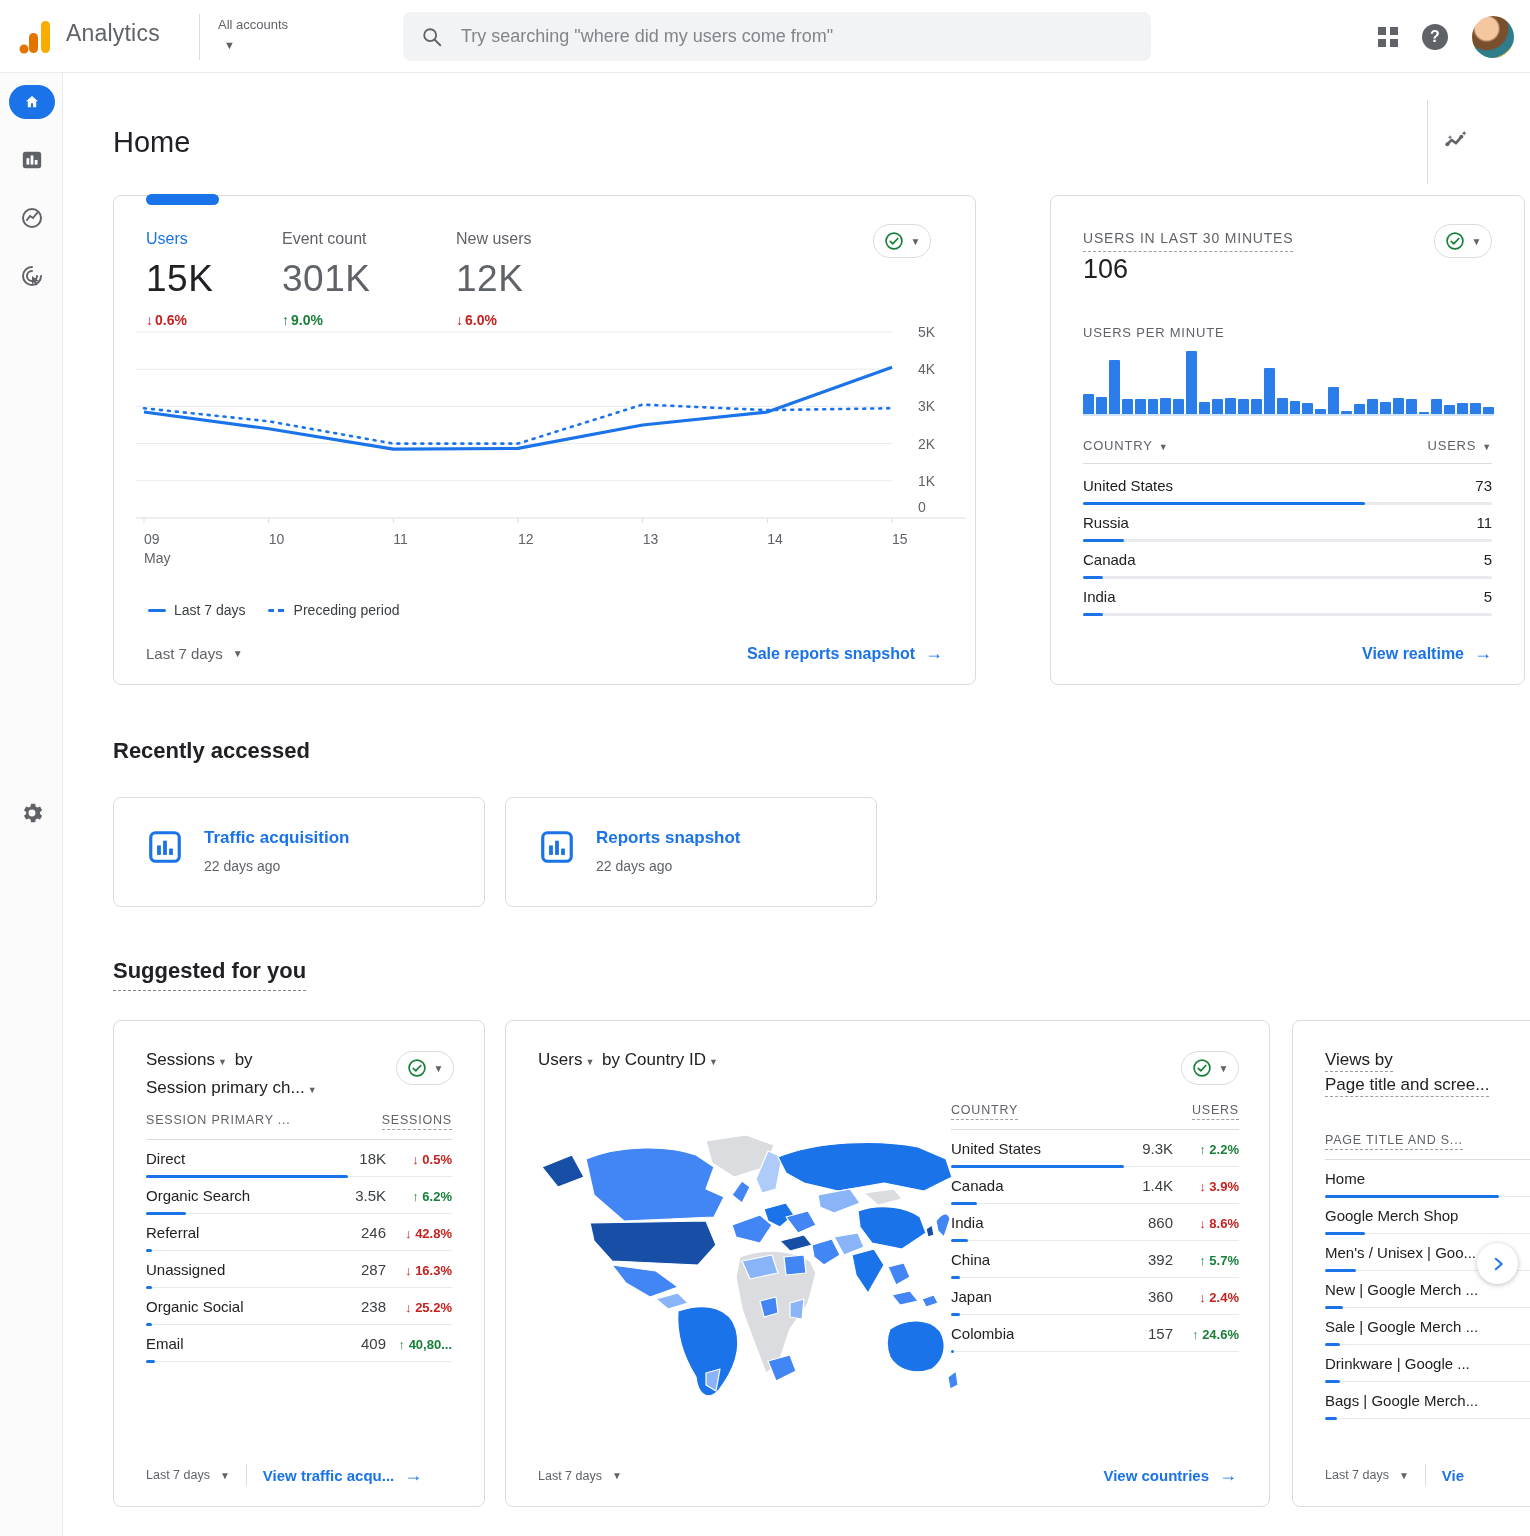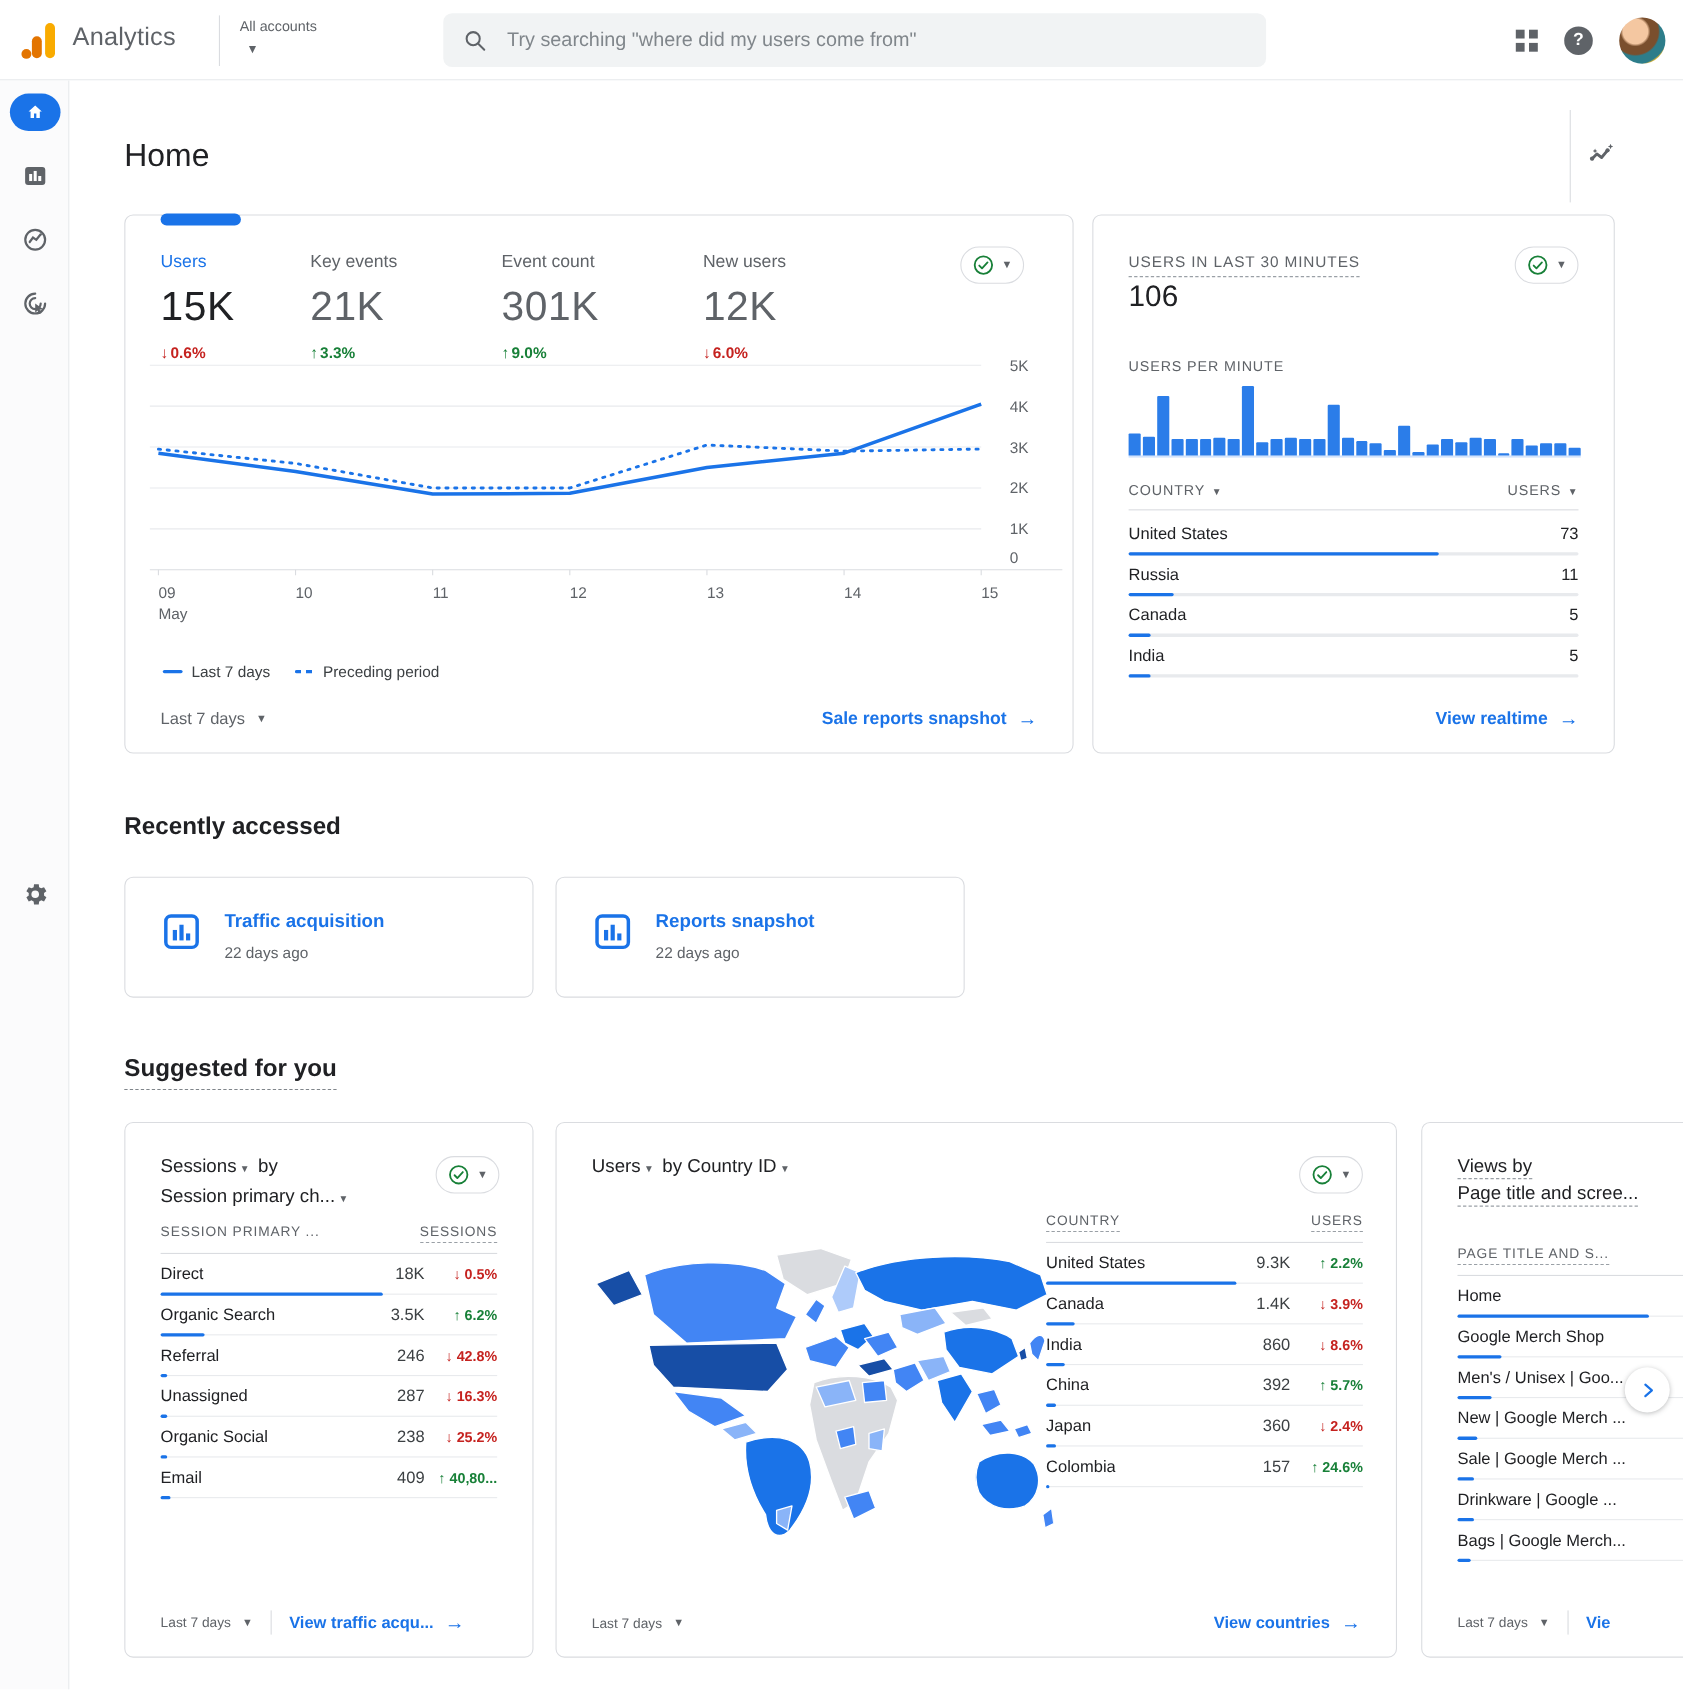--- a/index.html
+++ b/index.html
@@ -66,21 +66,21 @@
   .legend-dashed { width:18px; height:3px;
       background:repeating-linear-gradient(90deg,#1a73e8 0 6px, transparent 6px 10px); border-radius:2px; }
   .card-footer { position:absolute; left:32px; right:32px; bottom:20px; display:flex; align-items:center; }
   .range-label { font-size:15px; color:#5f6368; display:flex; align-items:center; gap:10px; cursor:pointer; }
   .range-label .caret { font-size:10px; color:#5f6368; }
   .spacer { flex:1; }
   .blue-link { color:#1a73e8; font-size:16px; font-weight:bold; text-decoration:none; display:flex; align-items:center; gap:10px; cursor:pointer; white-space:nowrap; }
   .blue-link .arrow { font-size:18px; }
   .footer-divider { width:1px; height:22px; background:#dadce0; margin:0 16px; }
   
-  #realtime-card { left:993px; top:195px; width:475px; height:490px; }
+  #realtime-card { left:1050px; top:195px; width:475px; height:490px; }
   #realtime-card .check-badge { right:32px; top:28px; }
   .rt-title { position:absolute; left:32px; top:34px; font-size:14px; letter-spacing:.8px; color:#5f6368;
               border-bottom:1px dashed #9aa0a6; padding-bottom:5px; }
   .rt-value { position:absolute; left:32px; top:58px; font-size:27px; color:#202124; }
   .upm-label { position:absolute; left:32px; top:129px; font-size:13px; letter-spacing:.8px; color:#5f6368; }
   .upm-bars { position:absolute; left:32px; top:150px; width:411px; height:70px; display:flex; align-items:flex-end; gap:2px;
               border-bottom:2px solid #d2e3fc; }
   .upm-bar { flex:1; background:#2b7de9; border-radius:1px 1px 0 0; }
   .rt-cols { position:absolute; left:32px; right:32px; top:242px; display:flex; font-size:13px; letter-spacing:.8px; color:#5f6368;
              padding-bottom:10px; border-bottom:1px solid #dadce0; }
@@ -216,25 +216,20 @@
 
 <section class="card" id="overview-card">
   <div class="tab-indicator"></div>
   <div class="ov-tabs">
       <div class="ov-tab active">
         <div class="ov-label">Users</div>
         <div class="ov-value">15K</div>
         <div class="ov-delta down"><span class="arrow">↓</span><span>0.6%</span></div>
       </div>
       <div class="ov-tab">
-        <div class="ov-label">Key events</div>
-        <div class="ov-value">21K</div>
-        <div class="ov-delta up"><span class="arrow">↑</span><span>3.3%</span></div>
-      </div>
-      <div class="ov-tab">
         <div class="ov-label">Event count</div>
         <div class="ov-value">301K</div>
         <div class="ov-delta up"><span class="arrow">↑</span><span>9.0%</span></div>
       </div>
       <div class="ov-tab">
         <div class="ov-label">New users</div>
         <div class="ov-value">12K</div>
         <div class="ov-delta down"><span class="arrow">↓</span><span>6.0%</span></div>
       </div>
     </div>

